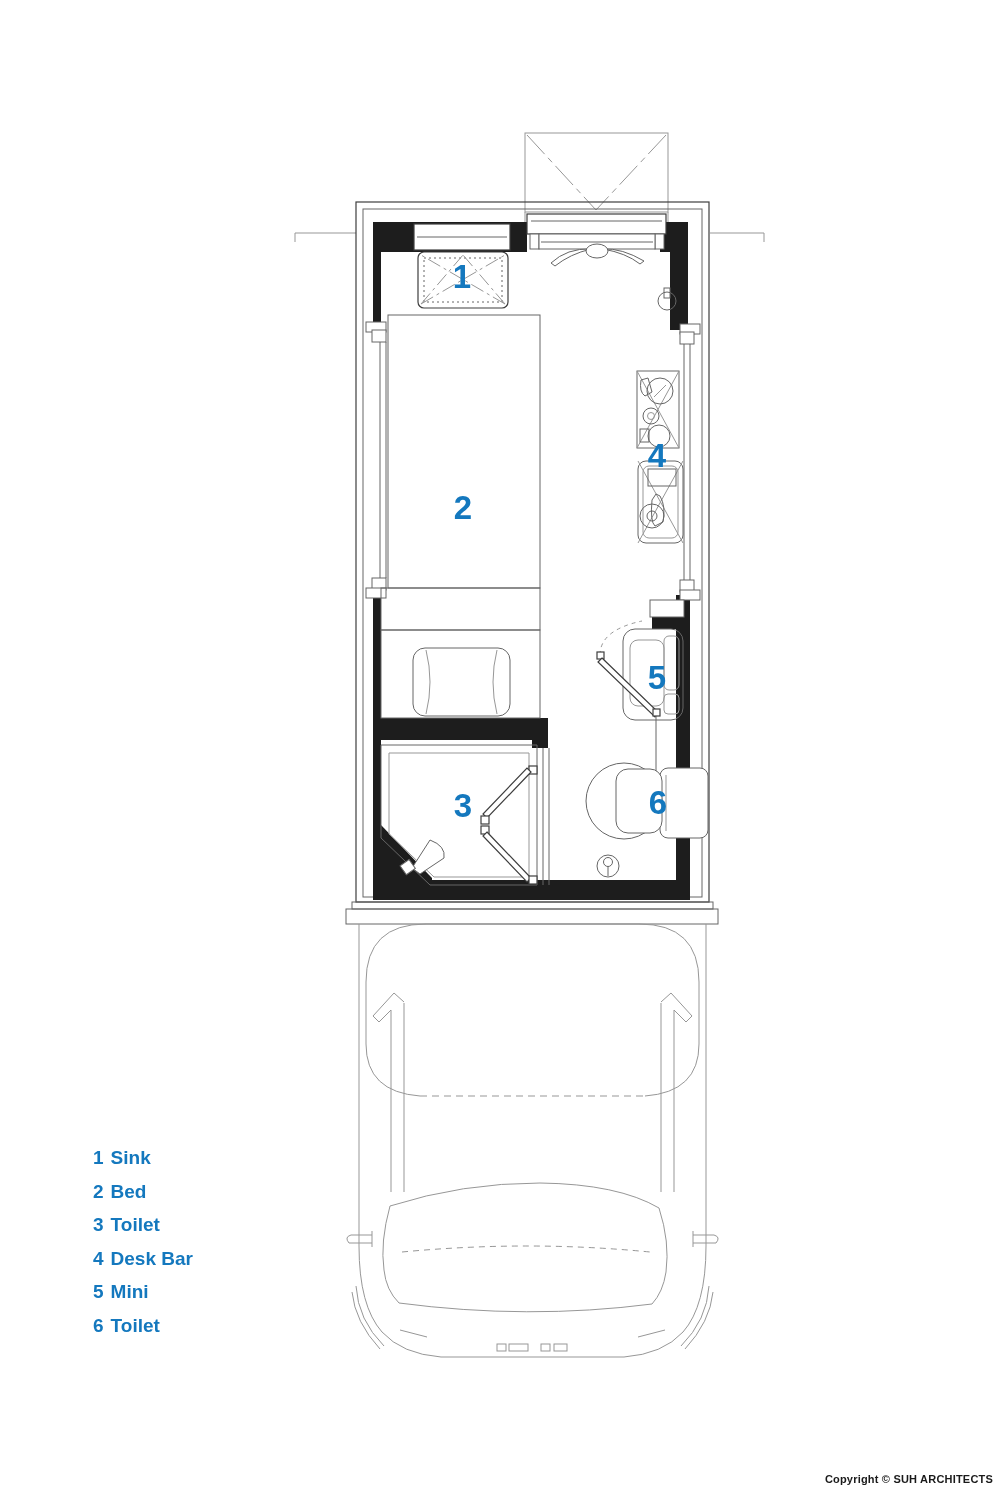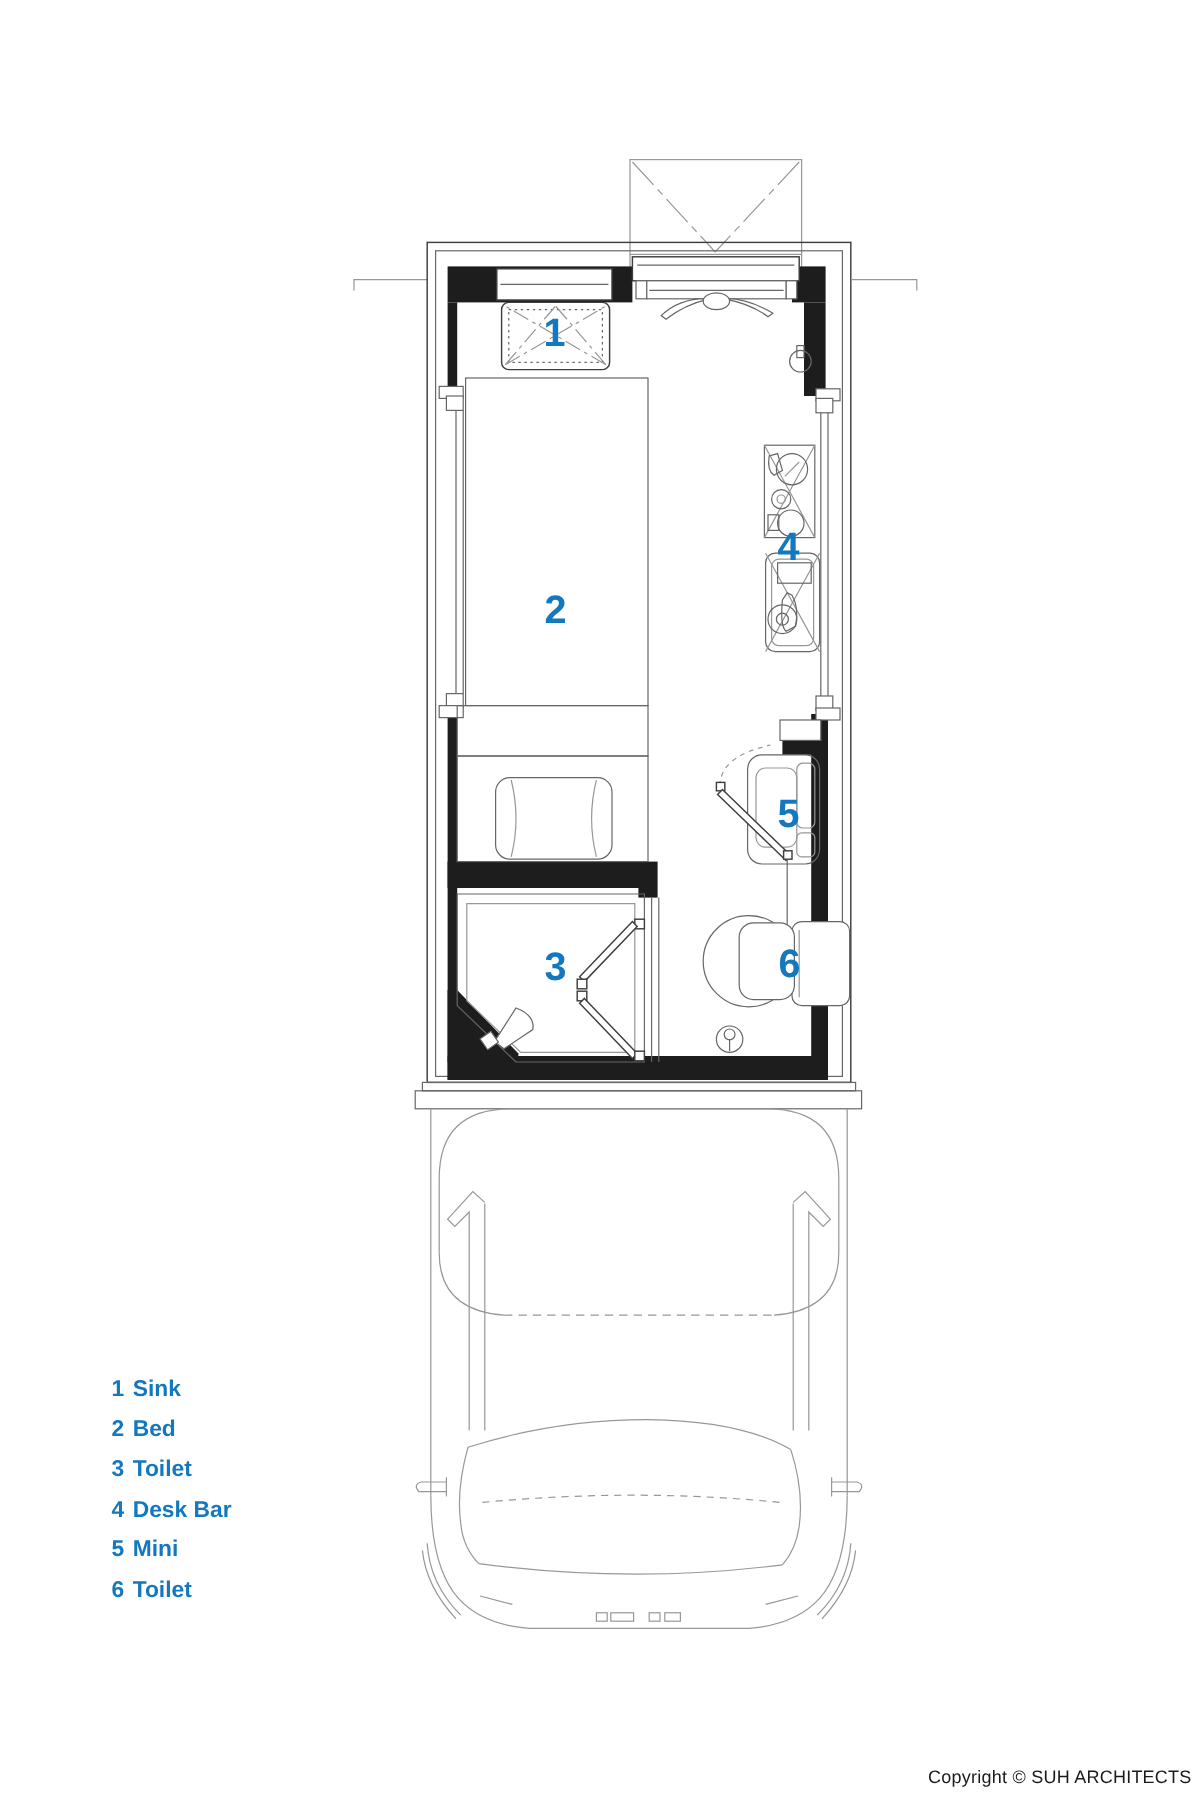--- a/index.html
+++ b/index.html
@@ -12,21 +12,21 @@
   .ln-l{stroke:var(--line-light,#979797);stroke-width:1;fill:none;}
   .wall{fill:var(--wall-black,#1d1d1d);stroke:none;}
   .wfix{fill:#ffffff;stroke:var(--line-mid,#666666);stroke-width:1;}
   .wfixd{fill:#ffffff;stroke:var(--line-dark,#3e3e3e);stroke-width:1.2;}
   .marker{fill:var(--accent-blue,#1478be);font-size:33px;font-weight:bold;
           text-anchor:middle;font-family:"Liberation Sans",sans-serif;}
   
   .legend{position:absolute;left:93px;top:1141px;color:var(--accent-blue,#1478be);}
   .legend-row{display:flex;gap:7px;font-size:19px;font-weight:bold;line-height:33.5px;}
   
-  .copyright{position:absolute;right:7px;top:1473px;font-size:15px;font-weight:normal;
+  .copyright{position:absolute;right:7px;top:1473px;font-size:11px;font-weight:bold;
              color:#1a1a1a;letter-spacing:0.2px;}
 </style>
 </head>
 <body>
 
 <div id="stage">
 
 <svg width="1000" height="1503" viewBox="0 0 1000 1503">
 
   <g>

